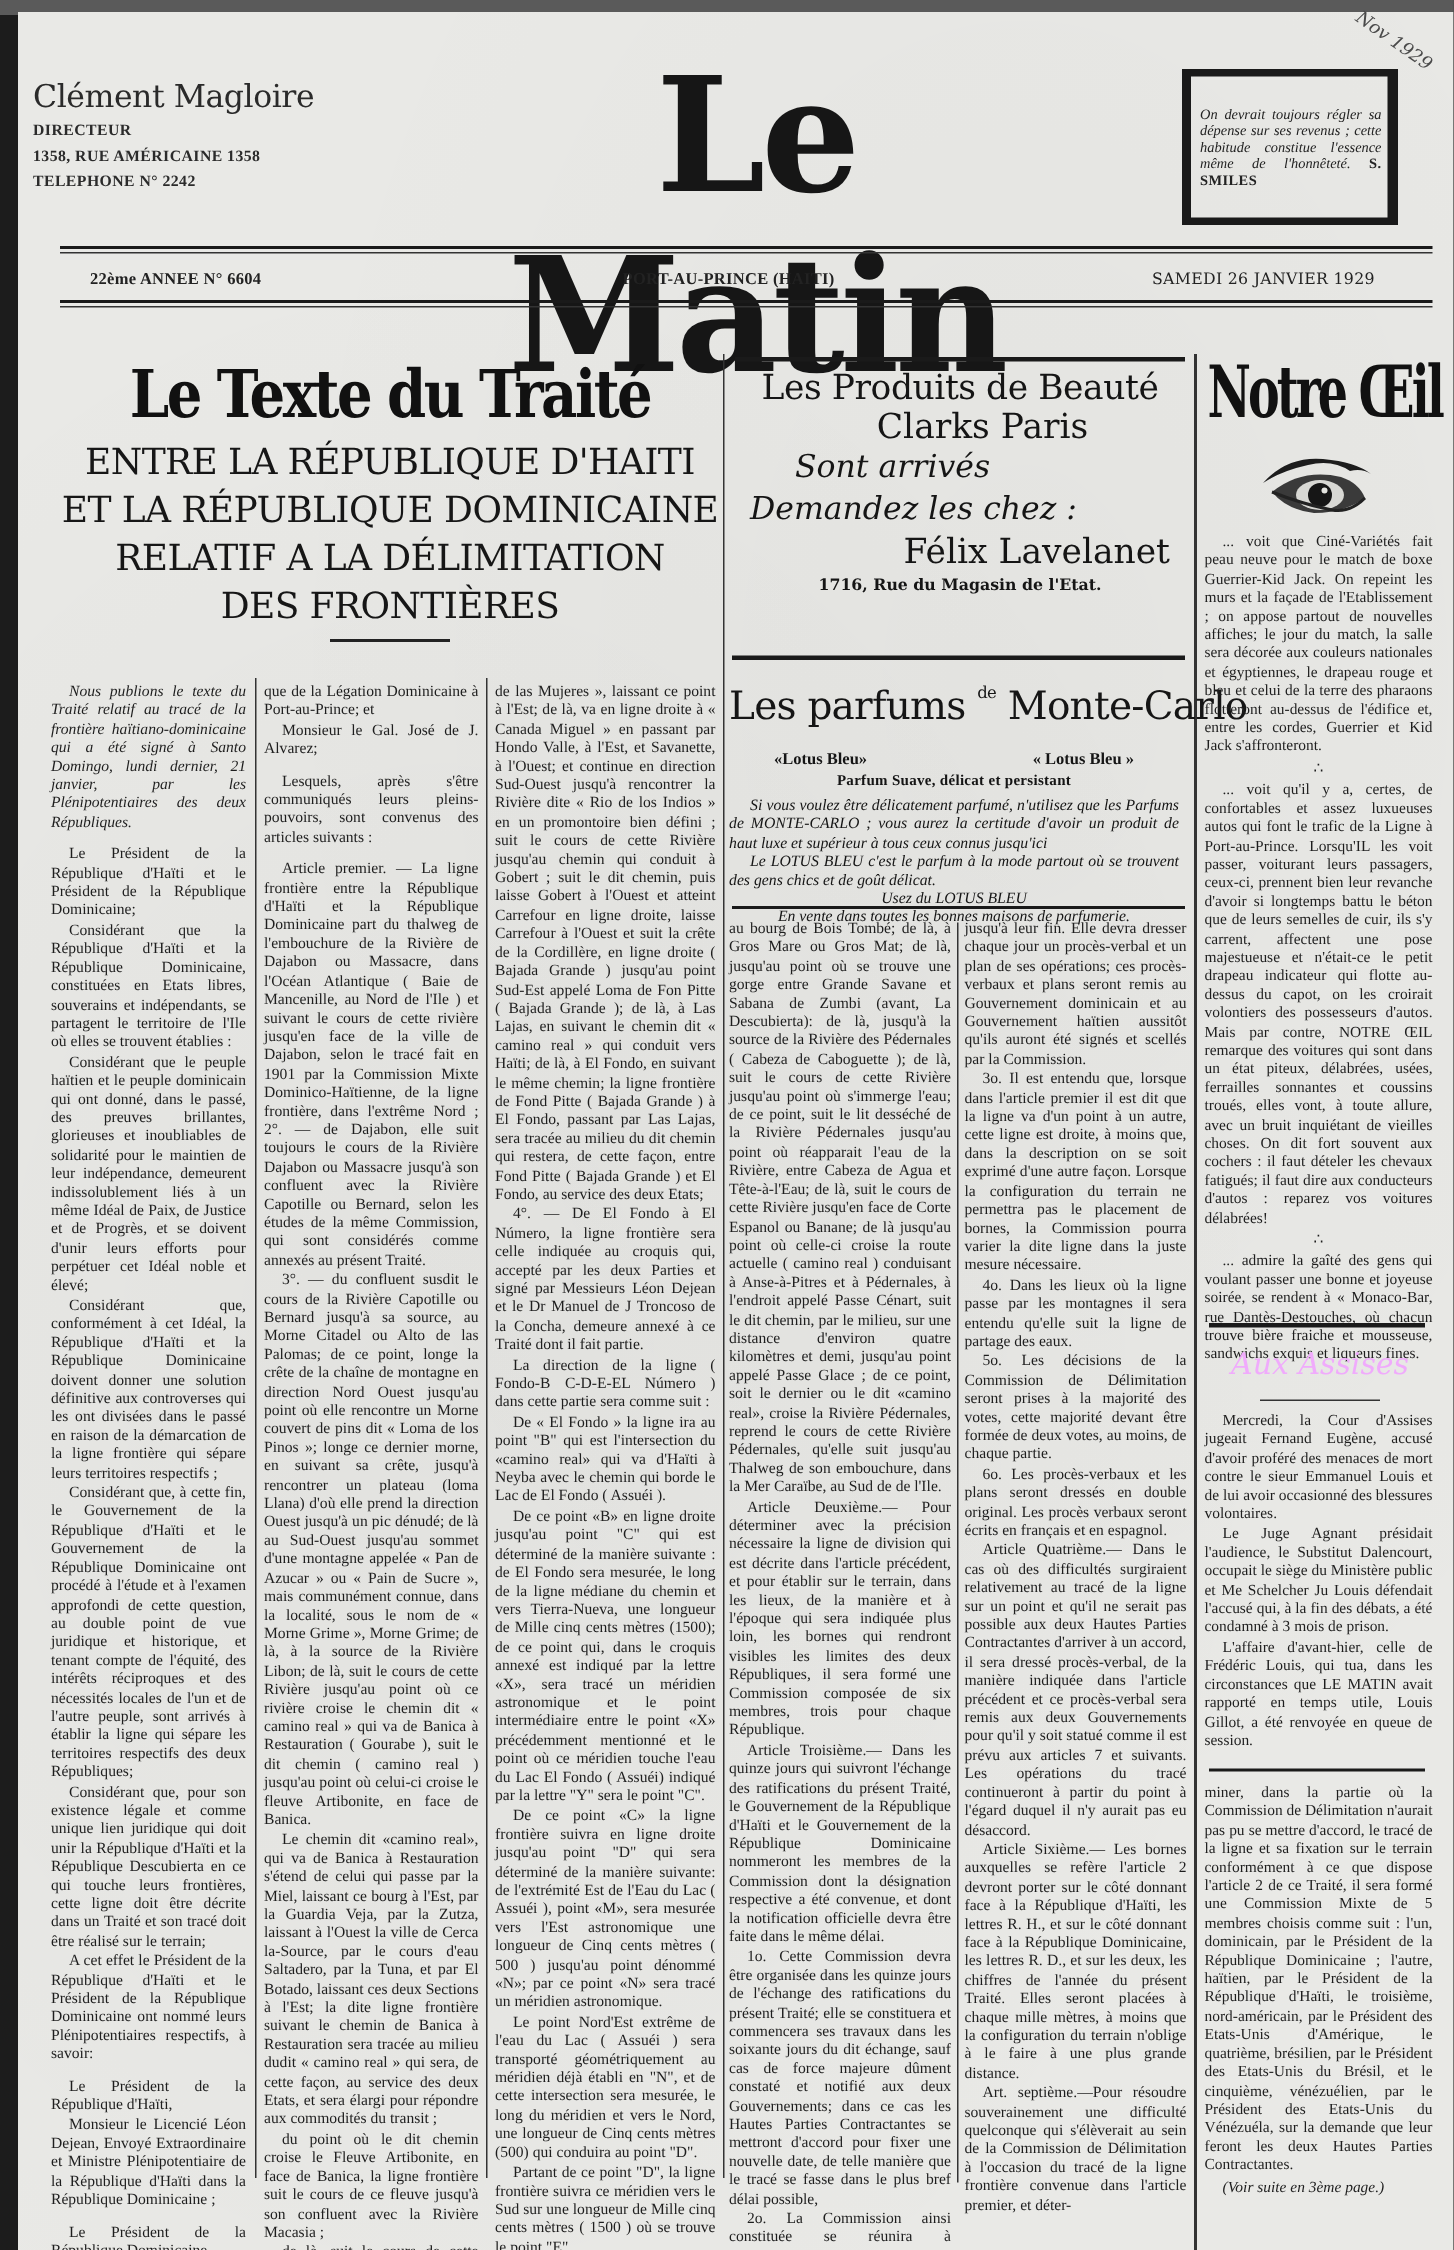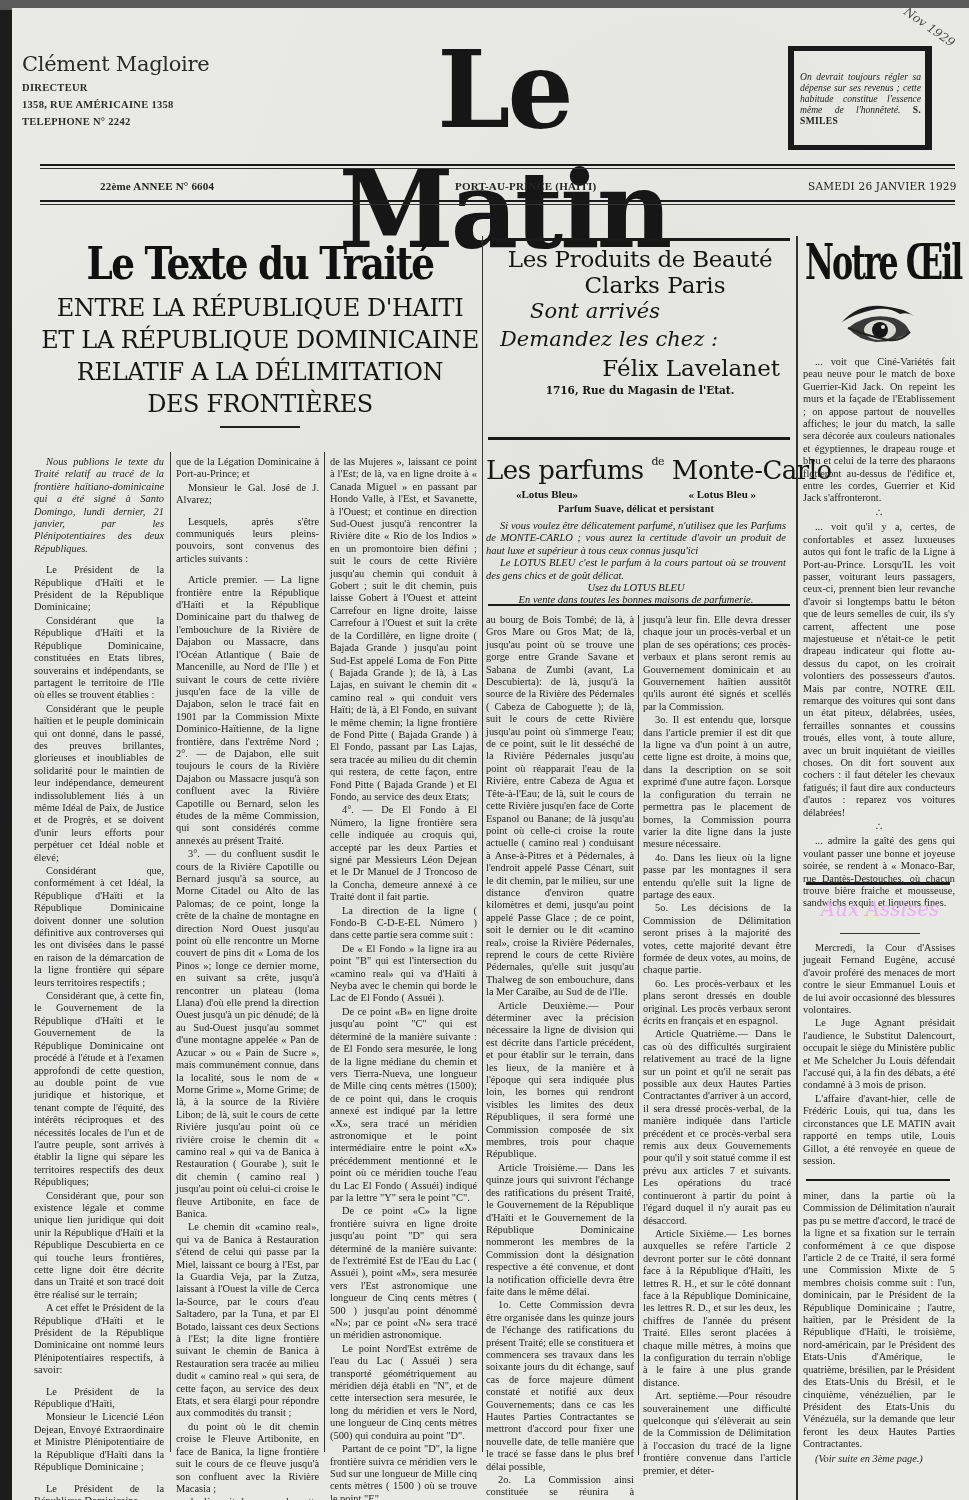--- a/index.html
+++ b/index.html
@@ -19,21 +19,21 @@
   .mast-left .line { font-size: 10.5px; font-weight: bold; margin-top: 6px; letter-spacing: 0.3px; color: #2b2b2b; }
   .mast-title { position: absolute; left: 308px; top: 30px; width: 400px; text-align: center;
     font-family: "DejaVu Serif", serif; font-weight: bold; font-size: 106px; line-height: 120px;
     letter-spacing: -3px; color: #161616; transform: scaleX(0.98); transform-origin: left; }
   .mast-box { position: absolute; left: 788px; top: 46px; width: 144px; height: 104px;
     border: 5px solid #1a1a1a; border-left-width: 6px; border-right-width: 7px; padding: 20px 4px 4px 6px;
     font-style: italic; font-size: 9.6px; line-height: 11px; text-align: justify; color: #222; }
   .mast-box .sig { font-style: normal; font-weight: bold; letter-spacing: 0.3px; }
   .rule-double { position: absolute; left: 40px; width: 915px; border-top: 2px solid #1a1a1a; }
   .rule-thin { position: absolute; left: 40px; width: 915px; border-top: 1px solid #333; }
-  .dateline { position: absolute; top: 180px; font-size: 11px; font-weight: bold; letter-spacing: 0.2px; color: #222; margin-left: 40px; }
+  .dateline { position: absolute; top: 180px; font-size: 11px; font-weight: bold; letter-spacing: 0.2px; color: #222; }
   .dateline.regular { font-weight: normal; font-family: "DejaVu Serif", serif; font-size: 10.5px; }
 
   
   .headline { position: absolute; left: 40px; top: 236px; width: 440px; text-align: center; }
   .headline .h1 { font-family: "DejaVu Serif", serif; font-weight: bold; font-size: 44px; letter-spacing: -2px;
     transform: scaleX(0.85); transform-origin: center; line-height: 56px; color: #111; }
   .headline .sub { font-family: "DejaVu Serif", serif; font-size: 24px; line-height: 32px; letter-spacing: -0.4px; color: #161616; }
   .headline .orn { width: 80px; margin: 6px auto 0; border-top: 2px solid #222; }
 
   
@@ -47,21 +47,21 @@
   .ad-produits { position: absolute; left: 490px; top: 246px; width: 300px; text-align: center; font-family: "DejaVu Serif", serif; color: #151515; }
   .ad-produits .l1 { font-size: 23px; line-height: 26px; letter-spacing: -0.3px; }
   .ad-produits .l2 { font-size: 23px; line-height: 26px; padding-left: 30px; }
   .ad-produits .l3 { font-size: 21px; line-height: 26px; font-style: italic; text-align: left; padding-left: 40px; }
   .ad-produits .l4 { font-size: 21px; line-height: 30px; font-style: italic; text-align: left; padding-left: 10px; }
   .ad-produits .l5 { font-size: 23px; line-height: 28px; text-align: right; padding-right: 10px; }
   .ad-produits .l6 { font-size: 10.5px; font-weight: bold; margin-top: 2px; }
   .ad-parfums { position: absolute; left: 486px; top: 446px; width: 300px; color: #151515; }
   .ad-parfums .title { font-family: "DejaVu Serif", serif; font-size: 26px; line-height: 32px; letter-spacing: -0.5px; white-space: nowrap; }
   .ad-parfums .title sup { font-size: 11px; vertical-align: 14px; }
-  .ad-parfums .brands { display: flex; justify-content: space-between; font-weight: bold; font-size: 11px; padding: 0 30px; margin-top: 2px; }
+  .ad-parfums .brands { display: flex; justify-content: space-between; font-weight: bold; font-size: 11px; padding: 0 30px; margin-top: 13px; }
   .ad-parfums .tag { text-align: center; font-weight: bold; font-size: 10px; margin-top: 3px; letter-spacing: 0.2px; }
   .ad-parfums .body { font-style: italic; font-size: 10.5px; line-height: 12.4px; margin-top: 6px; text-align: justify; }
   .ad-parfums .body p { text-indent: 14px; }
   .ad-parfums .body .c { text-align: center; text-indent: 0; }
 
   
   .oeil-title { position: absolute; left: 805px; top: 234px; font-family: "DejaVu Serif", serif; font-weight: bold;
     font-size: 48px; letter-spacing: -3px; transform: scaleX(0.66); transform-origin: left; color: #111; line-height: 56px; white-space: nowrap; }
   .eye { position: absolute; left: 838px; top: 302px; width: 80px; height: 46px; }
   .aux-title { position: absolute; left: 800px; top: 897px; width: 160px; text-align: center; font-family: "DejaVu Serif", serif; font-style: italic; font-size: 20px; color: #f0abfc; }
@@ -165,21 +165,21 @@
     <sup>de</sup>
     <span>Monte-Carlo</span>
   </div>
   <div class="brands">
     <span>«Lotus Bleu»</span>
     <span>« Lotus Bleu »</span>
   </div>
   <div class="tag">Parfum Suave, délicat et persistant</div>
   <div class="body">
     <p>Si vous voulez être délicatement parfumé, n'utilisez que les Parfums de MONTE-CARLO ; vous aurez la certitude d'avoir un produit de haut luxe et supérieur à tous ceux connus jusqu'ici</p>
-    <p>Le LOTUS BLEU c'est le parfum à la cours partout où se trouvent des gens chics et de goût délicat.</p>
+    <p>Le LOTUS BLEU c'est le parfum à la mode partout où se trouvent des gens chics et de goût délicat.</p>
     <p class="c">Usez du LOTUS BLEU</p>
     <p class="c">En vente dans toutes les bonnes maisons de parfumerie.</p>
   </div>
 </div>
 <div class="thick-rule" style="left:488px;top:604px;width:302px;height:2px;"></div>
 
 <div class="col" style="left:486px;top:614px;width:148px;">
   <p style="text-indent:0">au bourg de Bois Tombé; de là, à Gros Mare ou Gros Mat; de là, jusqu'au point où se trouve une gorge entre Grande Savane et Sabana de Zumbi (avant, La Descubierta): de là, jusqu'à la source de la Rivière des Pédernales ( Cabeza de Caboguette ); de là, suit le cours de cette Rivière jusqu'au point où s'immerge l'eau; de ce point, suit le lit desséché de la Rivière Pédernales jusqu'au point où réapparait l'eau de la Rivière, entre Cabeza de Agua et Tête-à-l'Eau; de là, suit le cours de cette Rivière jusqu'en face de Corte Espanol ou Banane; de là jusqu'au point où celle-ci croise la route actuelle ( camino real ) conduisant à Anse-à-Pitres et à Pédernales, à l'endroit appelé Passe Cénart, suit le dit chemin, par le milieu, sur une distance d'environ quatre kilomètres et demi, jusqu'au point appelé Passe Glace ; de ce point, soit le dernier ou le dit «camino real», croise la Rivière Pédernales, reprend le cours de cette Rivière Pédernales, qu'elle suit jusqu'au Thalweg de son embouchure, dans la Mer Caraïbe, au Sud de de l'Ile.</p>
   <p>Article Deuxième.— Pour déterminer avec la précision nécessaire la ligne de division qui est décrite dans l'article précédent, et pour établir sur le terrain, dans les lieux, de la manière et à l'époque qui sera indiquée plus loin, les bornes qui rendront visibles les limites des deux Républiques, il sera formé une Commission composée de six membres, trois pour chaque République.</p>
   <p>Article Troisième.— Dans les quinze jours qui suivront l'échange des ratifications du présent Traité, le Gouvernement de la République d'Haïti et le Gouvernement de la République Dominicaine nommeront les membres de la Commission dont la désignation respective a été convenue, et dont la notification officielle devra être faite dans le même délai.</p>

